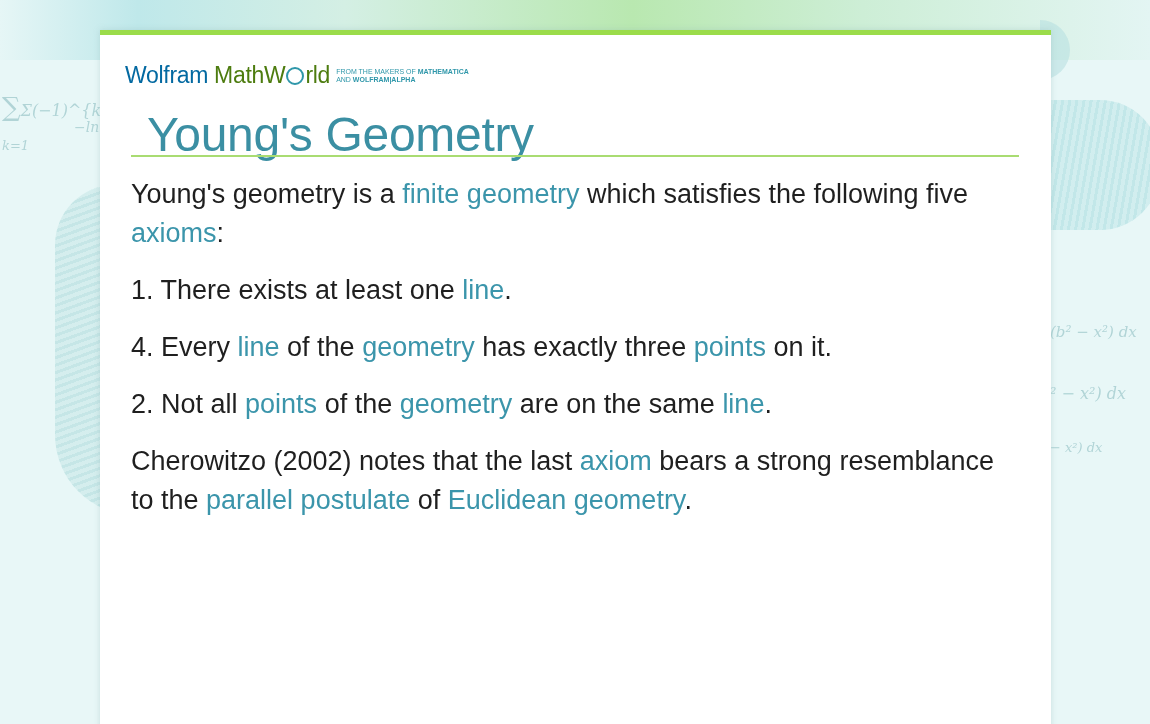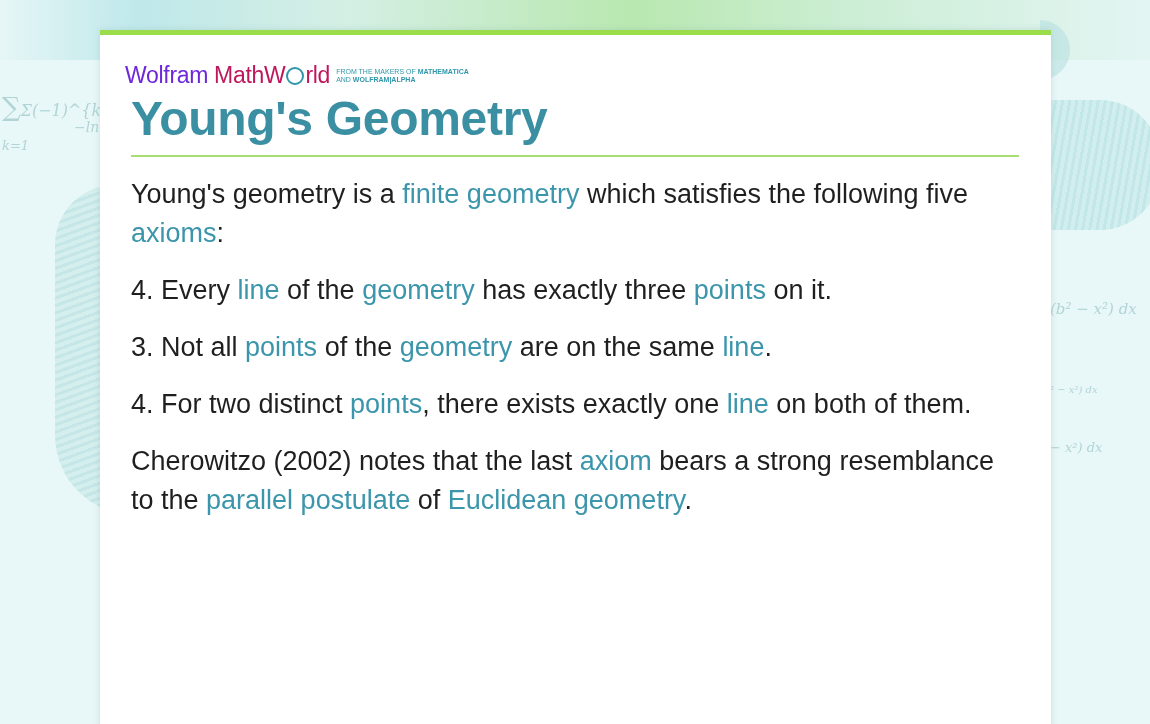--- a/index.html
+++ b/index.html
@@ -34,31 +34,31 @@
   }
   .card {
     position:absolute; left:100px; top:30px; width:951px; height:700px;
     background:#ffffff;
     border-top:5px solid #9bdc4a;
     box-shadow:0 0 6px rgba(140,180,180,0.35);
   }
   .brand {
     position:absolute; left:25px; top:27px; display:flex; align-items:center;
   }
-  .brand-wolfram { font-size:23px; color:#6d28d9; letter-spacing:-0.3px;text-align:center; }
-  .brand-mathworld { font-size:23px; color:#be185d; margin-left:6px; letter-spacing:-0.3px; }
+  .brand-wolfram { font-size:23px; color:#0369a1; letter-spacing:-0.3px;text-align:center; }
+  .brand-mathworld { font-size:23px; color:#4d7c0f; margin-left:6px; letter-spacing:-0.3px; }
   .globe {
     display:inline-block; width:14px; height:14px; border-radius:50%;
     border:2px solid #2f97aa; vertical-align:middle; margin:0 1px; position:relative; top:-1px;
   }
   .brand-tag { margin-left:6px; font-size:7px; line-height:8px; color:#2f97aa; }
   .brand-tag b { font-weight:bold; }
   .page-title {
-    position:absolute; left:31px; top:56px; margin:0;
-    font-size:48px; font-weight:bold; color:#3b8fa3; letter-spacing:-0.3px;
+    position:absolute; left:31px; top:56px; margin:16px;
+    font-size:48px; font-weight:normal; color:#3b8fa3; letter-spacing:-0.3px;
   }
   .title-rule {
     position:absolute; left:31px; top:120px; width:888px; height:2px; background:#a9dc72;
   }
   .content {
     position:absolute; left:31px; top:140px; width:880px;
     font-size:27px; color:#1f1f1f; line-height:39px;
   }
   .content p { margin:0 0 18px 0; }
   a { color:#3b95ab; text-decoration:none; }
@@ -67,45 +67,45 @@
 <body>
 
 <div class="bg-top"></div>
 <div class="bg-shape bg-left-shape"></div>
 <div class="bg-shape bg-right-shape1"></div>
 <div class="bg-shape bg-right-shape2"></div>
 
 <div class="bg-formula" style="left:2px;top:92px;font-size:26px;">∑<span style="font-size:16px">Σ(−1)^{k−1}</span></div>
 <div class="bg-formula" style="left:2px;top:138px;font-size:13px;">k=1</div>
 <div class="bg-formula" style="left:74px;top:119px;font-size:14px;">−ln</div>
-<div class="bg-formula" style="left:1050px;top:300px;font-size:15px;">(b² − x²)  dx</div>
-<div class="bg-formula" style="left:1050px;top:384px;font-size:10px;">² − x²)  dx</div>
+<div class="bg-formula" style="left:1050px;top:323px;font-size:15px;">(b² − x²)  dx</div>
+<div class="bg-formula" style="left:1050px;top:384px;font-size:16px;">² − x²)  dx</div>
 <div class="bg-formula" style="left:1050px;top:440px;font-size:13px;">− x²)  dx</div>
 <div class="bg-formula" style="left:988px;top:488px;font-size:14px;font-family:Liberation Mono, monospace;">x²)  dx</div>
 
 <div class="card">
 
   <a class="brand" href="#">
     <span class="brand-wolfram">Wolfram</span>
     <span class="brand-mathworld"><span>MathW</span><span class="globe"></span><span>rld</span></span>
     <span class="brand-tag">
       <span>FROM THE MAKERS OF </span><b>MATHEMATICA</b><br>
       <span>AND </span><b>WOLFRAM|ALPHA</b>
     </span>
   </a>
 
   <h1 class="page-title">Young's Geometry</h1>
   <div class="title-rule"></div>
 
   <div class="content">
     <p><span>Young's geometry is a </span><a href="#">finite geometry</a><span> which satisfies the following five </span><a href="#">axioms</a><span>:</span></p>
 
+    <p><span>1. There exists at least one </span><a href="#">line</a><span>.</span></p>
 
     <p><span>4. Every </span><a href="#">line</a><span> of the </span><a href="#">geometry</a><span> has exactly three </span><a href="#">points</a><span> on it.</span></p>
 
-    <p><span>3. Not all </span><a href="#">points</a><span> of the </span><a href="#">geometry</a><span> are on the same </span><a href="#">line</a><span>.</span></p>
+    <p><span>2. Not all </span><a href="#">points</a><span> of the </span><a href="#">geometry</a><span> are on the same </span><a href="#">line</a><span>.</span></p>
 
-    <p><span>4. For two distinct </span><a href="#">points</a><span>, there exists exactly one </span><a href="#">line</a><span> on both of them.</span></p>
 
 
     <p><span>Cherowitzo (2002) notes that the last </span><a href="#">axiom</a><span> bears a strong resemblance to the </span><a href="#">parallel postulate</a><span> of </span><a href="#">Euclidean geometry</a><span>.</span></p>
   </div>
 </div>
 
 </body></html>

